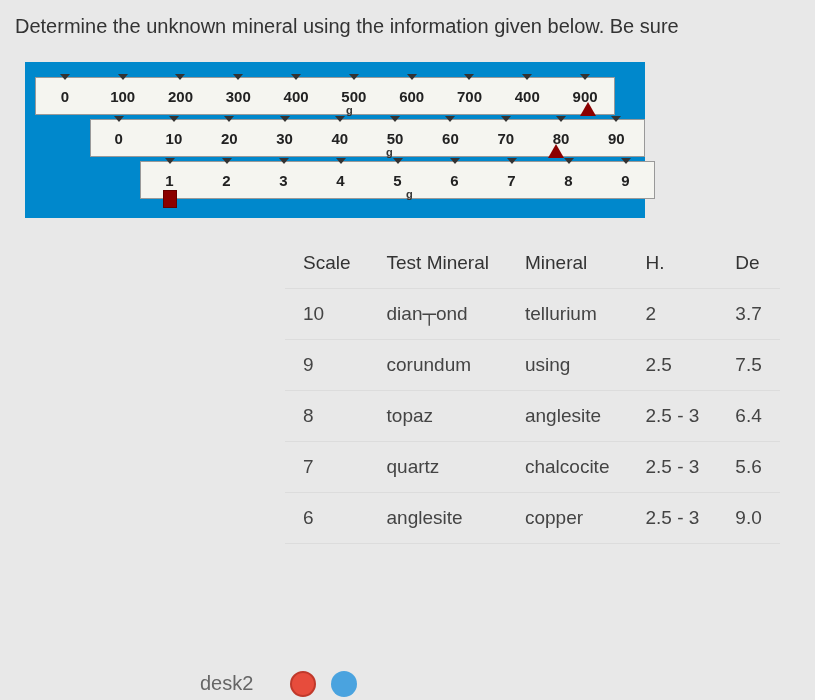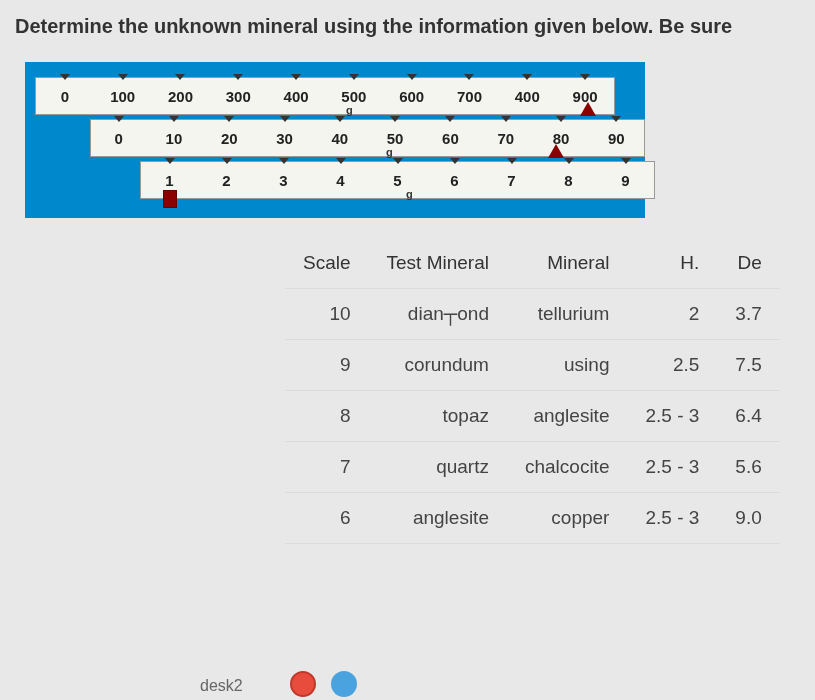--- a/index.html
+++ b/index.html
@@ -7,21 +7,21 @@
       width: 815px;
       height: 700px;
       font-family: Arial, sans-serif;
       background: #e8e8e8;
       overflow: hidden;
       position: relative;
     }
     .question-text {
       padding: 10px 15px 5px 15px;
       font-size: 20px;
-      font-weight: bold;
+      font-weight: normal;
       color: #333;
       line-height: 1.6;
     }
     .beam-container {
       margin: 15px 25px;
       background: #0088cc;
       padding: 15px 10px;
       width: 620px;
       position: relative;
     }
@@ -86,36 +86,36 @@
     }
     .table-container {
       margin-left: 285px;
       margin-top: 20px;
     }
     .data-table {
       border-collapse: collapse;
     }
     .data-table th, .data-table td {
       padding: 14px 18px;
-      text-align: right;
+      text-align: left;
       font-size: 19px;
       color: #444;
     }
     .data-table th {
       font-weight: normal;
       color: #333;
     }
     .data-table tr {
       border-bottom: 1px solid rgba(0,0,0,0.05);
     }
     .desk-label {
       position: absolute;
       bottom: 5px;
       left: 200px;
-      font-size: 16px;
+      font-size: 20px;
       color: #666;
     }
     .bottom-icons {
       position: absolute;
       bottom: 3px;
       left: 290px;
       display: flex;
       gap: 15px;
     }
     .icon-circle {

